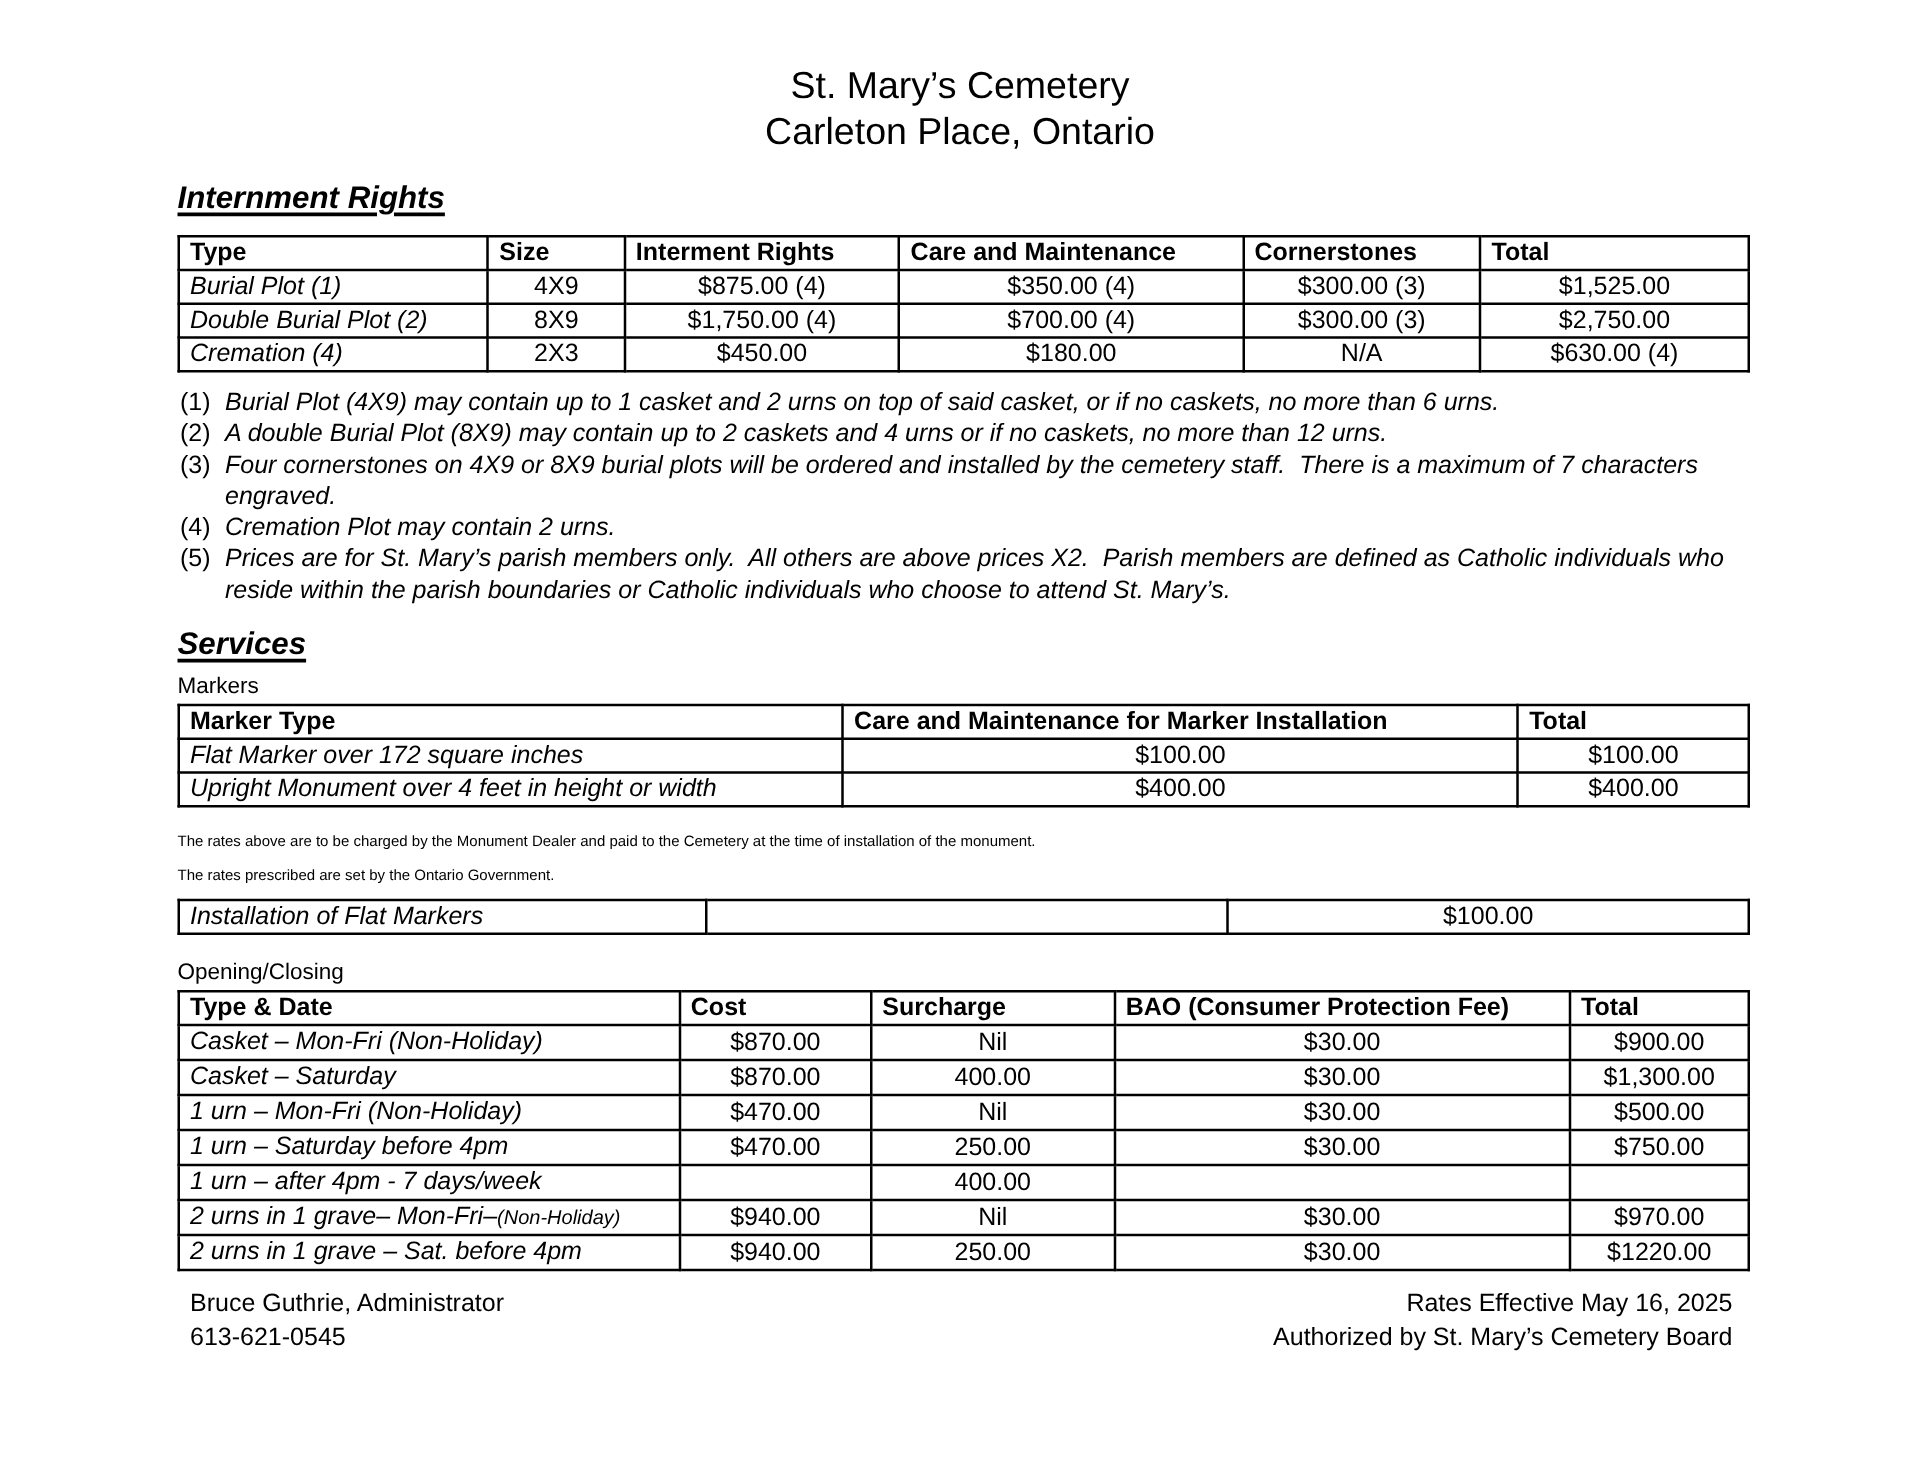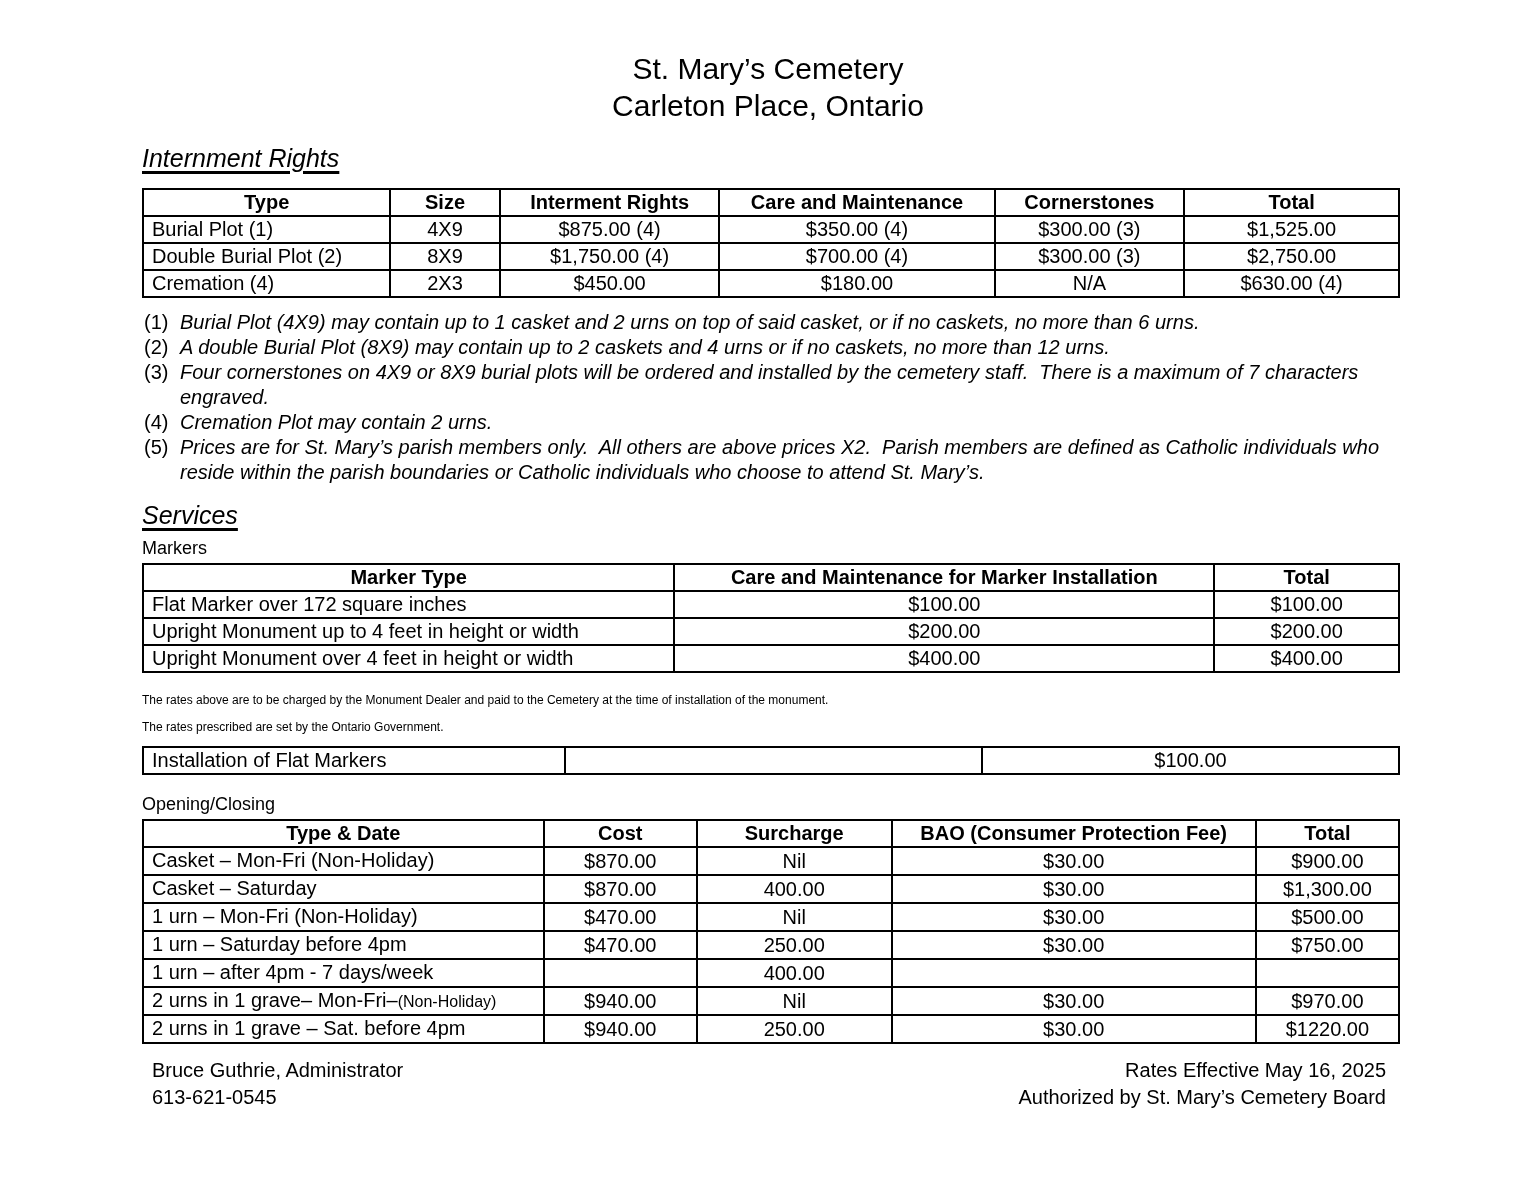--- a/index.html
+++ b/index.html
@@ -10,21 +10,21 @@
     color: #000;
     overflow: hidden;
   }
   .page { width: 1536px; height: 1187px; position: relative; }
 
   .title-block { margin-top: 50px; text-align: center; font-size: 30px; line-height: 37px; }
 
   .section-heading {
     margin: 20px 0 6px 142px;
     font-size: 25px;
-    font-weight: normal;
+    font-weight: bold;
     font-style: italic;
     text-decoration: underline;
     text-decoration-thickness: 3px;
     text-underline-offset: 4px;
     display: inline-block;
     text-align: right;
   }
   .heading-row { height: auto; }
 
   .doc-table {
@@ -34,23 +34,23 @@
     font-size: 20px;
     table-layout: fixed;
   }
   .doc-table th, .doc-table td {
     border: 2px solid #000;
     padding: 1px 8px;
     line-height: 23px;
     overflow: hidden;
     white-space: nowrap;
   }
-  .doc-table th { font-weight: bold; text-align: center; border-radius: 12px; }
+  .doc-table th { font-weight: bold; text-align: left; border-radius: 12px; }
   td.c { text-align: center; }
-  td.l { text-align: left; }
+  td.l { text-align: left; font-style: italic; }
 
   .notes { margin: 12px 0 0 144px; width: 1258px; font-size: 20px; line-height: 25px; }
   .note { padding-left: 36px; text-indent: -36px; }
   .note-num { display: inline-block; width: 36px; text-indent: 0; vertical-align: top; }
   .note-text { white-space: pre-wrap; font-style: italic; }
 
   .plain-label { margin: 3px 0 2px 142px; font-size: 18px; line-height: 26px; }
   .para { margin: 14px 0 0 142px; width: 1290px; font-size: 12px; line-height: 27px; }
 
   .mt-table1 { margin-top: 9px; }
@@ -162,25 +162,20 @@
       <th>Marker Type</th>
       <th>Care and Maintenance for Marker Installation</th>
       <th>Total</th>
     </tr>
     <tr>
       <td class="l">Flat Marker over 172 square inches</td>
       <td class="c">$100.00</td>
       <td class="c">$100.00</td>
     </tr>
     <tr>
-      <td class="l">Upright Monument up to 4 feet in height or width</td>
-      <td class="c">$200.00</td>
-      <td class="c">$200.00</td>
-    </tr>
-    <tr>
       <td class="l">Upright Monument over 4 feet in height or width</td>
       <td class="c">$400.00</td>
       <td class="c">$400.00</td>
     </tr>
   </tbody>
     </table>
 
   <div class="para">
     <div>The rates above are to be charged by the Monument Dealer and paid to the Cemetery at the time of installation of the monument.</div>
     <div>The rates prescribed are set by the Ontario Government.</div>

